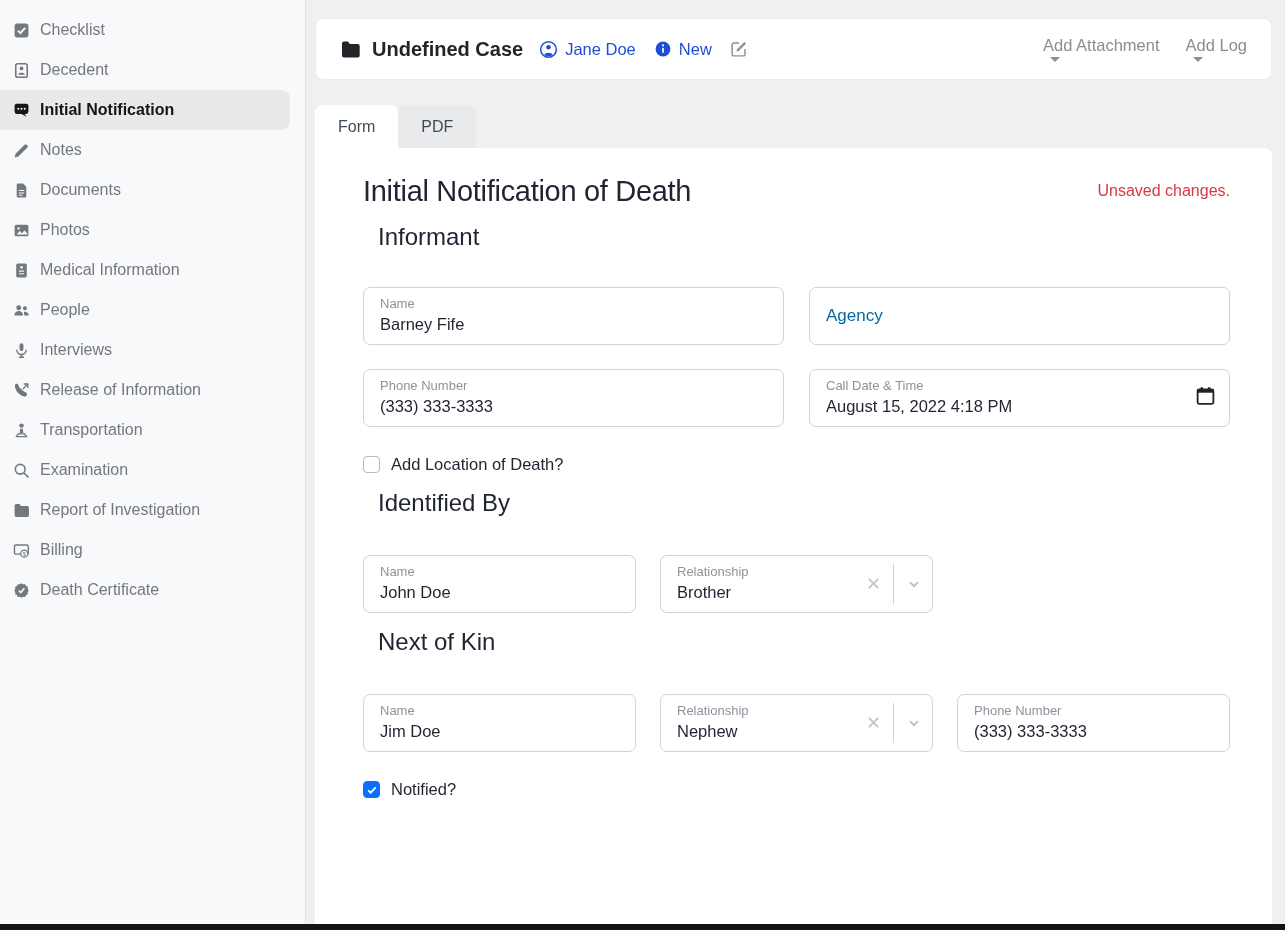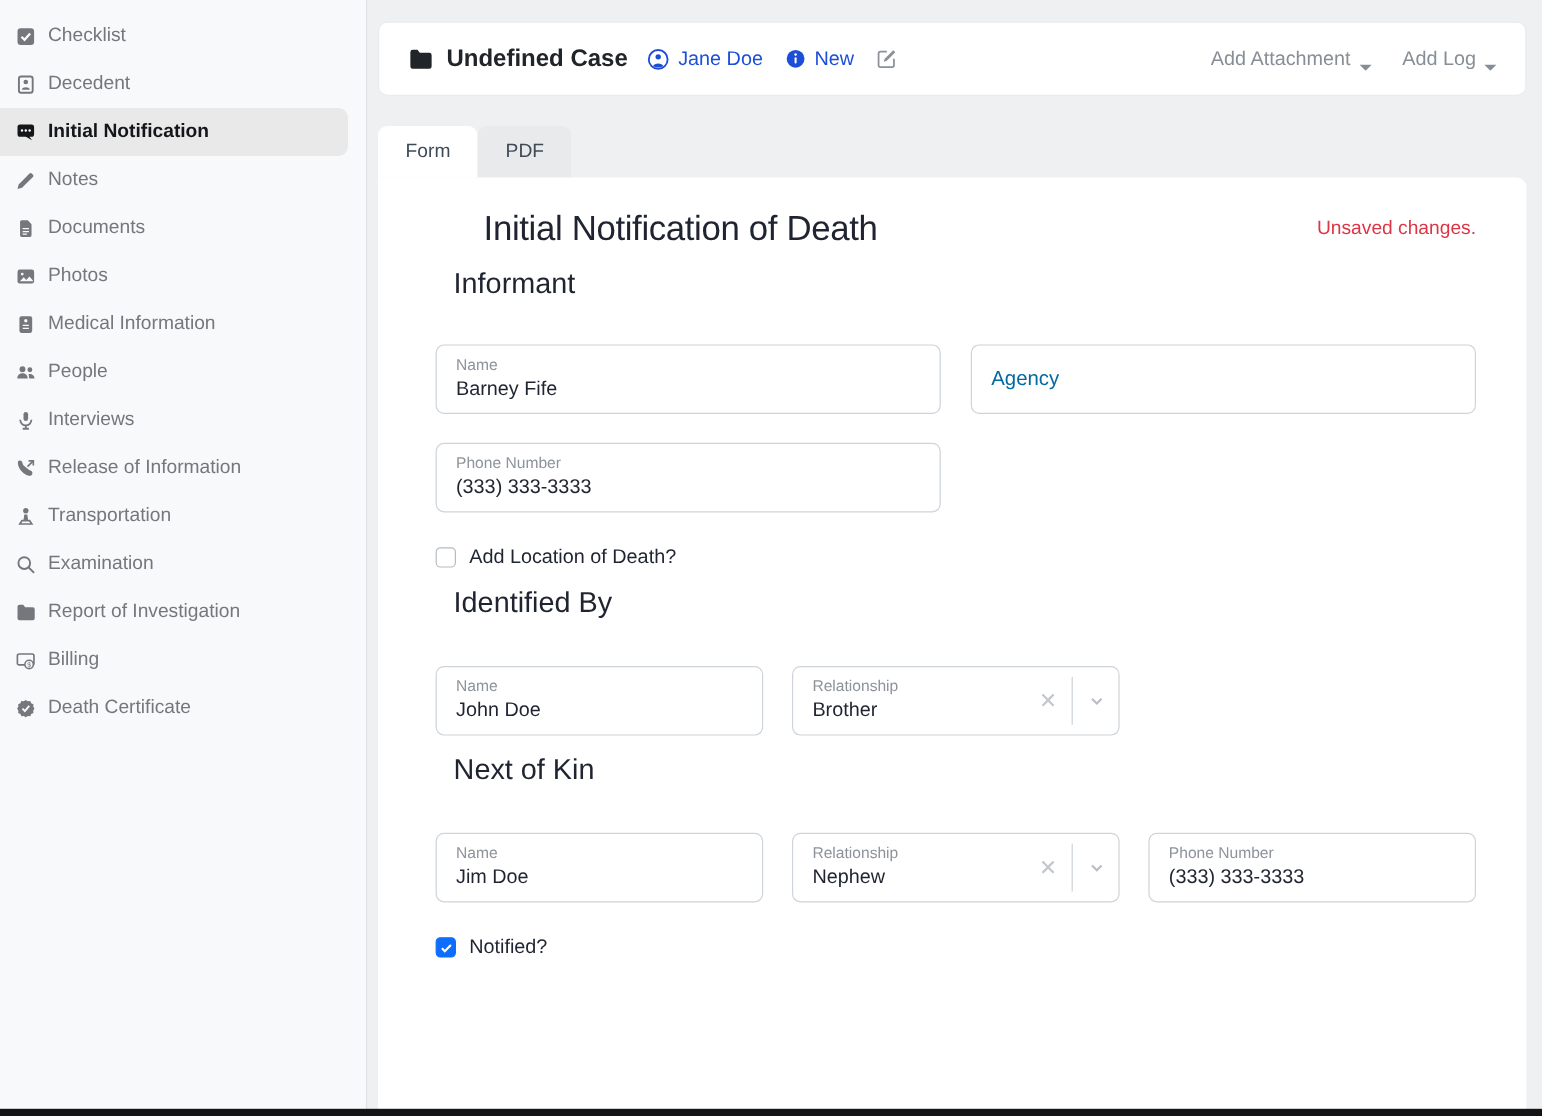--- a/index.html
+++ b/index.html
@@ -21,35 +21,35 @@
 
   .header-card { height:62px; min-height:62px; background:#fff; border:1px solid #e9ecef;
     border-radius:8px; display:flex; align-items:center; padding:0 24px; }
   .case-title-group { display:flex; align-items:center; }
   .case-title { font-size:20px; color:#212529; margin:0 16px 0 11px; white-space:nowrap; }
   .meta { display:flex; align-items:center; color:#1d4ed8; font-size:16.5px; margin-right:18px; }
   .meta svg { margin-right:7px; }
   .edit-btn { color:#8b9197; display:flex; align-items:center; cursor:pointer; }
   .header-right { margin-left:auto; display:flex; align-items:center; gap:26px;
     color:#878e95; font-size:16.5px; }
-  .drop-btn { display:flex; align-items:flex-end; cursor:pointer; white-space:nowrap; }
+  .drop-btn { display:flex; align-items:flex-start; cursor:pointer; white-space:nowrap;flex-direction:column; }
   .caret { width:0; height:0; border-left:5px solid transparent; border-right:5px solid transparent;
     border-top:5px solid #878e95; margin-left:7px; margin-top:2px; }
 
   
   .tabs { display:flex; margin-top:25px; height:43px; min-height:43px; }
   .tab { padding:0 23px; display:flex; align-items:center; font-size:16px; color:#3f4a57;
     border-radius:8px 8px 0 0; cursor:pointer; }
   .tab.active { background:#fff; }
   .tab.inactive { background:#e9eaec; }
 
   
   .content-card { background:#fff; border-radius:0 8px 0 0; flex:1;
     padding:27px 42px 0 48px; overflow:hidden; }
-  .title-row { display:flex; justify-content:space-between; align-items:flex-start;margin-left:40px; }
+  .title-row { display:flex; justify-content:space-between; align-items:flex-start; }
   h1.form-title { font-size:29px; font-weight:500; color:#1f2430; margin:0; letter-spacing:-.3px; }
   .unsaved { color:#dc3545; font-size:16px; padding-top:7px; }
   h2.section { font-size:24px; font-weight:500; color:#1f2430; margin:15px; }
   .mt-informant { margin-top:56px; }
   .mt-identified { margin-top:53px; }
   .mt-kin { margin-top:50px; }
 
   .grid2 { display:grid; grid-template-columns:1fr 1fr; gap:24px 25px; margin-top:36px; }
   .grid3 { display:grid; grid-template-columns:1fr 1fr 1fr; gap:24px; margin-top:38px; }
 
@@ -274,20 +274,32 @@
         <div class="field">
           <span class="flabel">Name</span>
           <span class="fvalue">Barney Fife</span>
         </div>
         <div class="field empty">
           <span class="flabel-big">Agency</span>
         </div>
         <div class="field">
           <span class="flabel">Phone Number</span>
           <span class="fvalue">(333) 333-3333</span>
+        </div>
+        <div class="field">
+          <span class="flabel">Call Date &amp; Time</span>
+          <span class="fvalue">August 15, 2022 4:18 PM</span>
+          <span class="cal-icon">
+            <svg width="21" height="21" viewBox="0 0 16 16">
+                <rect x="2" y="3" width="12" height="11" rx="1.2" fill="none" stroke="#212529" stroke-width="1.4"></rect>
+                <rect x="2" y="3" width="12" height="2.5" fill="#212529"></rect>
+                <rect x="4.2" y="1.3" width="2" height="2.2" rx=".5" fill="#212529"></rect>
+                <rect x="9.8" y="1.3" width="2" height="2.2" rx=".5" fill="#212529"></rect>
+              </svg>
+          </span>
         </div>
       </div>
       <div class="checkbox-row">
         <span class="cbox">
           
         </span>
         <span class="cbox-label">Add Location of Death?</span>
       </div>
 
       <h2 class="section mt-identified">Identified By</h2>

